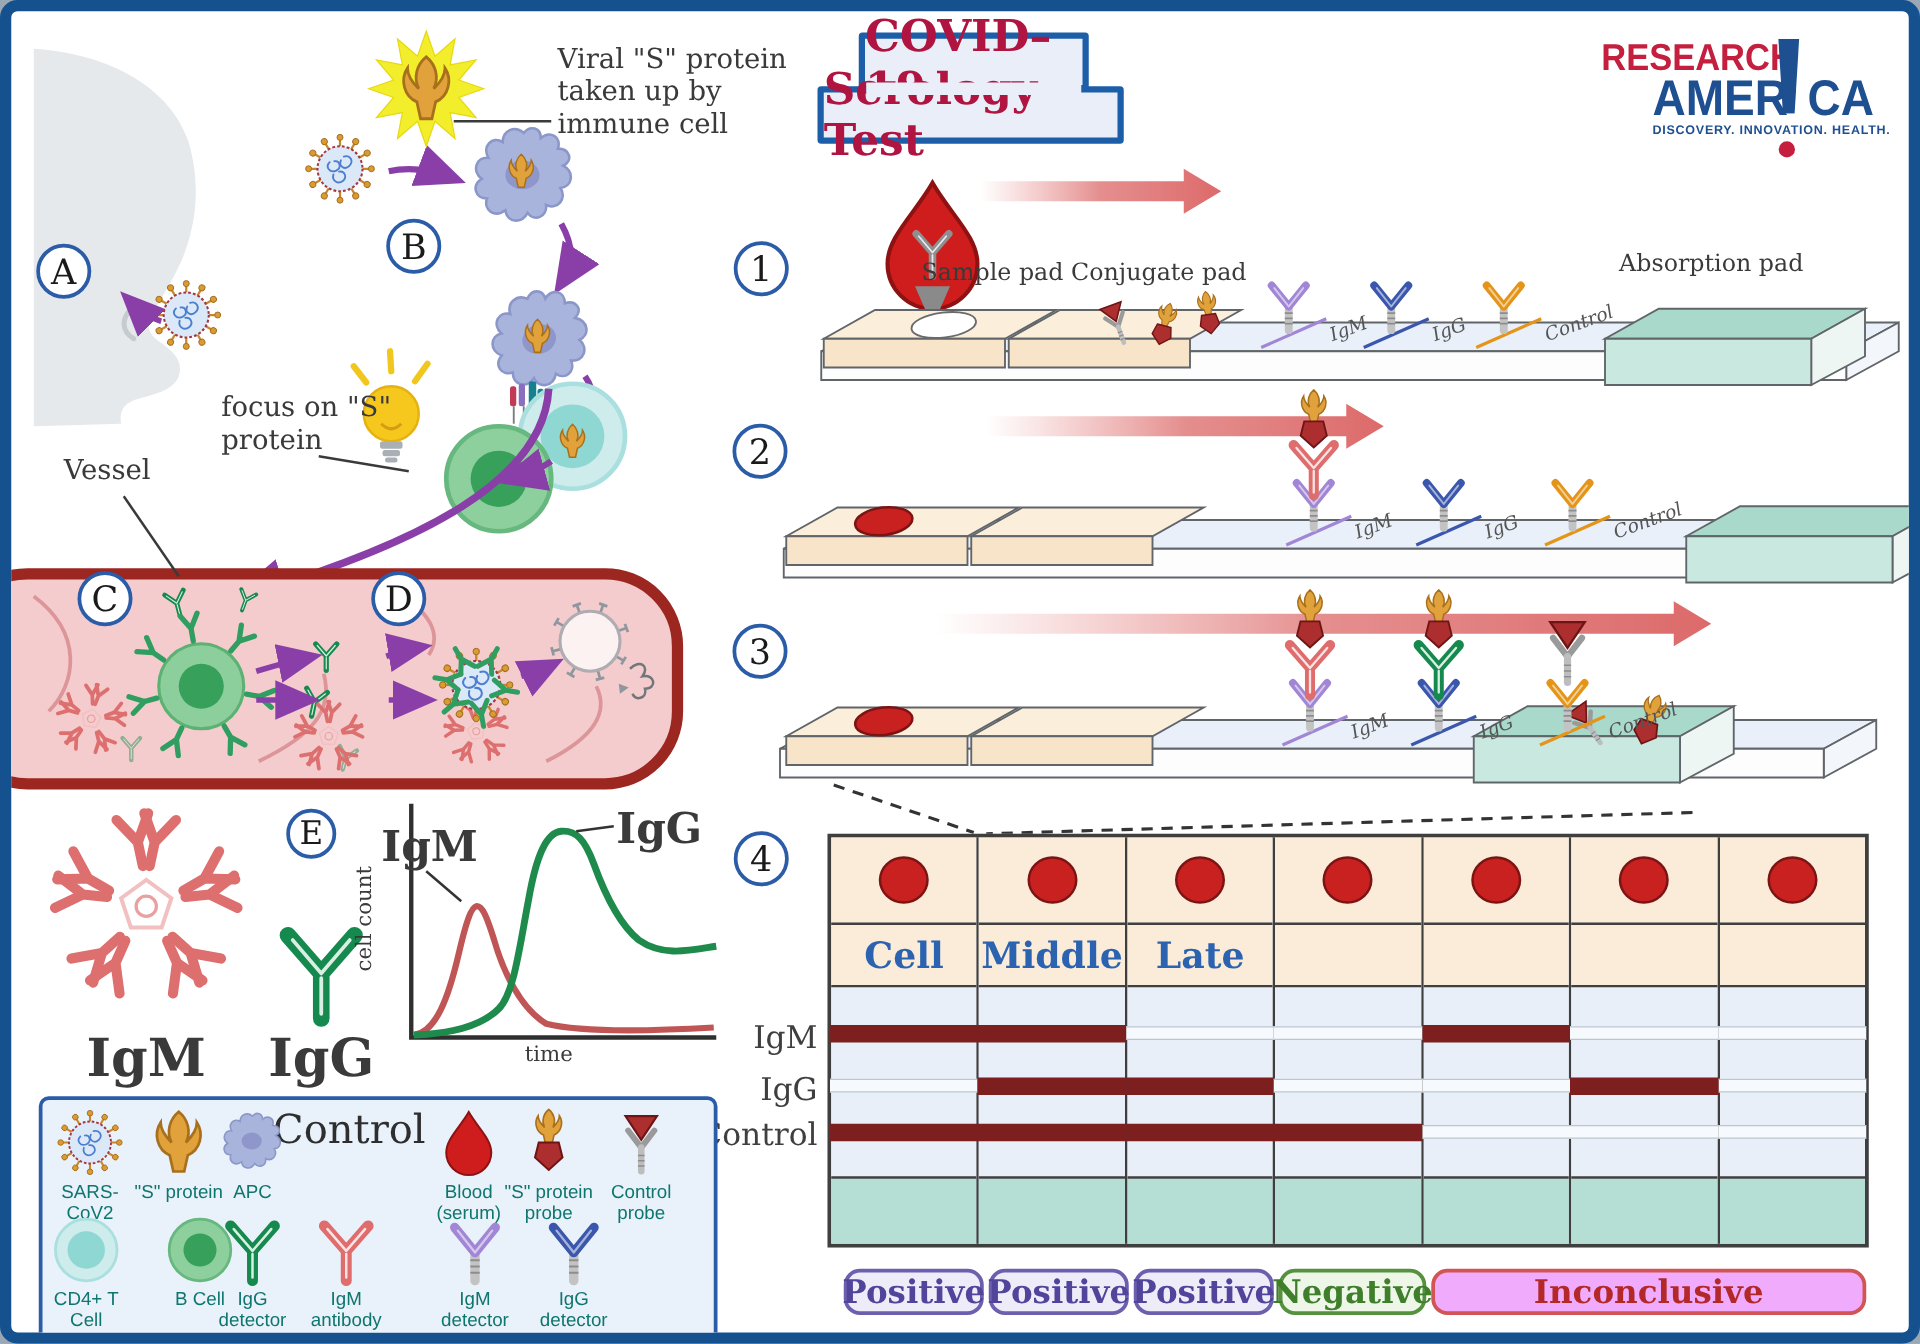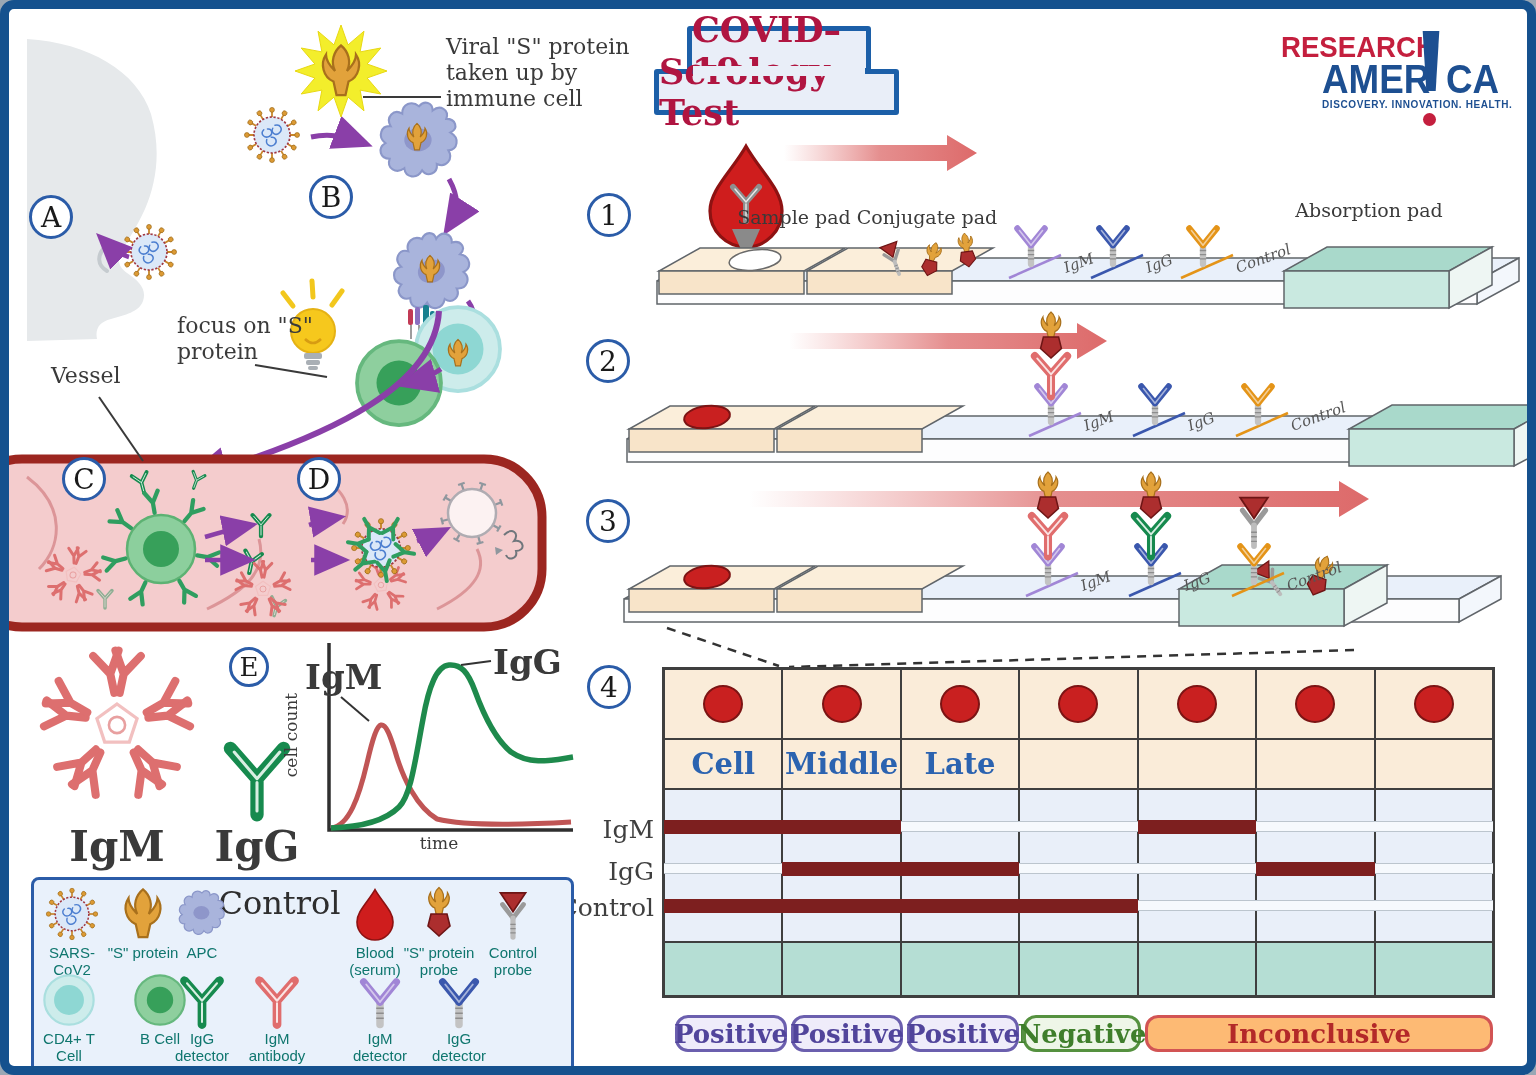--- a/index.html
+++ b/index.html
@@ -47,21 +47,21 @@
   .band{position:absolute;left:-1px;right:-1px;}
   .band.pos{height:14px;background:#7d1f1f;}
   .band.neg{height:9px;background:#f6f9fd;border-top:1.5px solid #bcc5ce;border-bottom:1.5px solid #bcc5ce;box-sizing:content-box;}
   .rt-absorb-row{flex:1;background:#b5ded4;}
   .rt-row-label{position:absolute;width:130px;text-align:right;font-size:25px;color:#3f3f3f;z-index:3;}
   
   .pill{position:absolute;height:37px;border-radius:13px;box-sizing:border-box;display:flex;align-items:center;
     justify-content:center;font-size:26px;font-weight:600;z-index:3;border:3.5px solid;}
   .pill.positive{border-color:#6b5fae;background:#efecfa;color:#51449b;}
   .pill.negative{border-color:#55913f;background:#eef6e8;color:#3f7e2b;}
-  .pill.inconclusive{border-color:#d25454;background:#fdba74;color:#b32929;}
+  .pill.inconclusive{border-color:#d25454;background:#f0abfc;color:#b32929;}
   
   #legend{position:absolute;left:22px;top:868px;width:543px;height:196px;border:3.5px solid #2b5ca8;
     border-radius:8px;background:#e9f1fb;box-sizing:border-box;z-index:4;}
   #legend .legend-title{position:absolute;left:0;right:46px;top:4px;text-align:center;font-size:32px;color:#2e2e2e;}
   .legend-item{position:absolute;width:80px;text-align:center;font-family:"Liberation Sans", sans-serif;}
   .legend-item .li-label{font-size:15px;line-height:1.12;color:#0f766e;margin-top:1px;}
   
   text{font-family:"DejaVu Serif", serif;fill:#3a3a3a;}
   .callout{font-size:22px;}
   .striplab{font-size:19px;}

